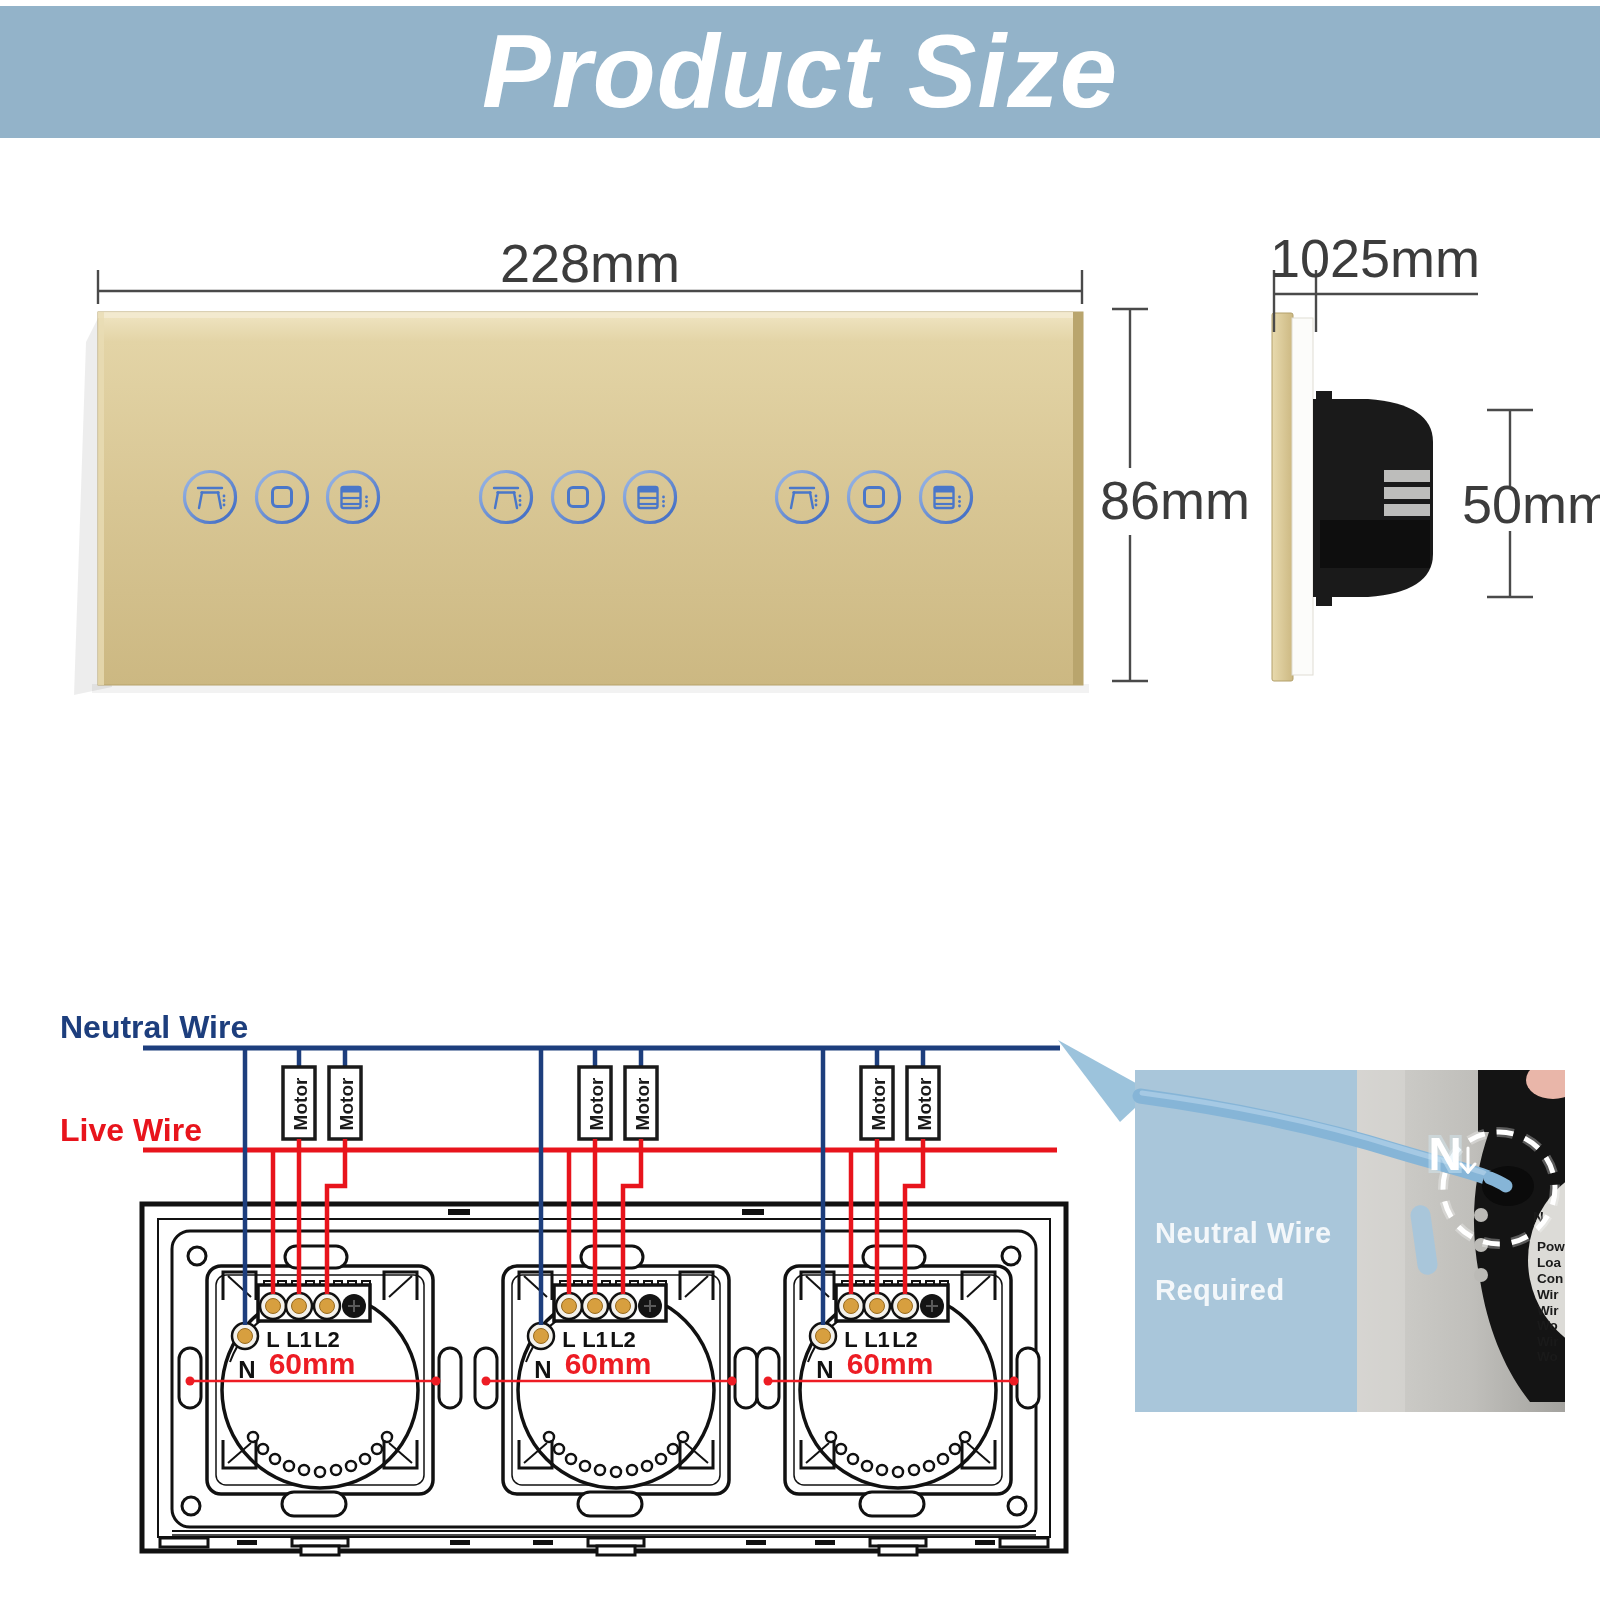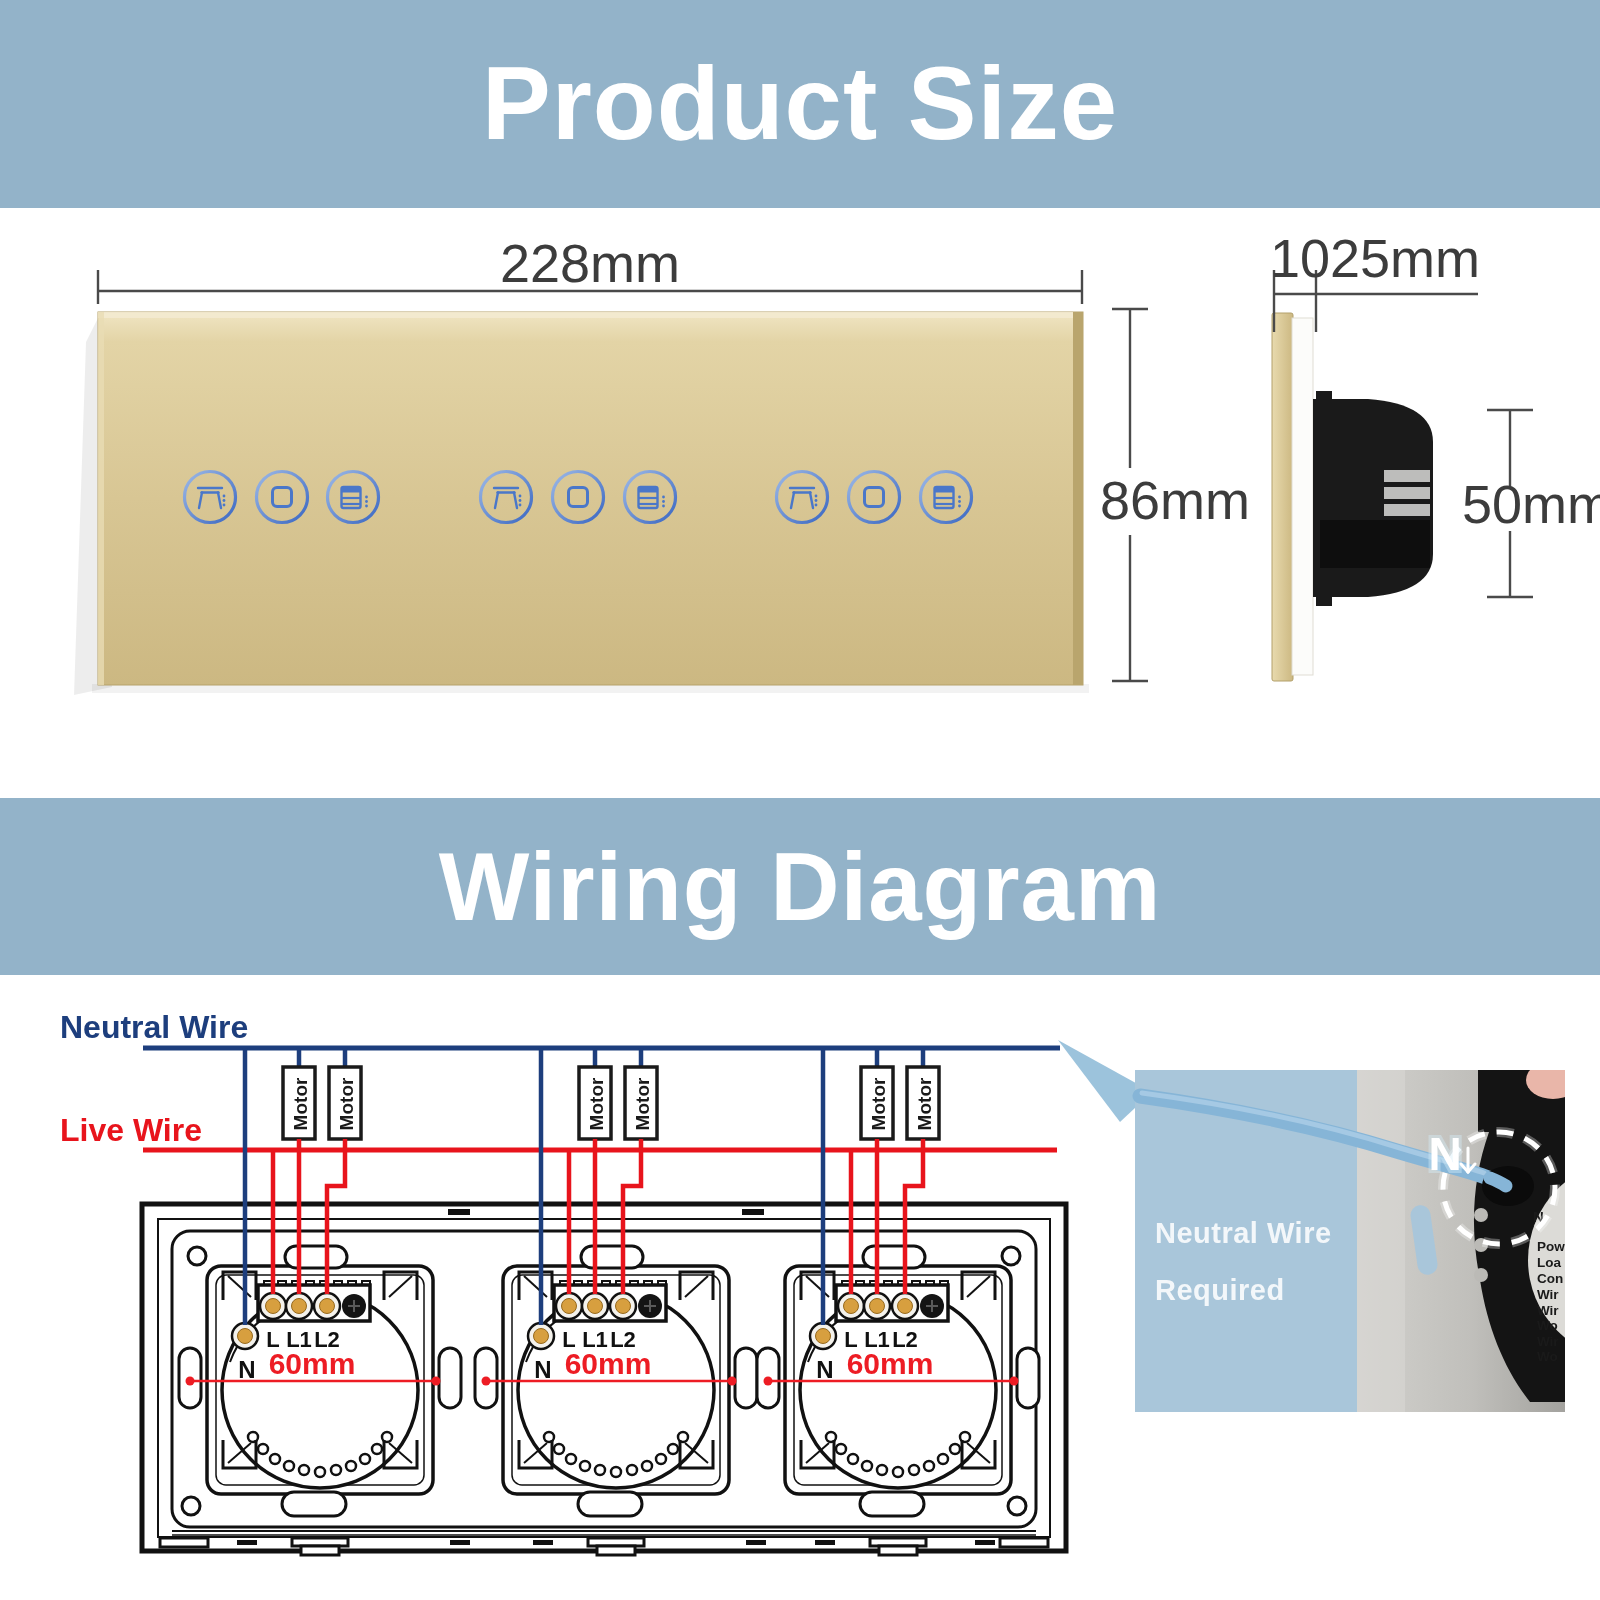--- a/index.html
+++ b/index.html
@@ -1,21 +1,21 @@
 <!DOCTYPE html>
 <html><head>
 <meta charset="utf-8">
 <style>
   html,body{margin:0;padding:0;background:#fff;}
   .screen{position:relative;width:1600px;height:1600px;background:#ffffff;overflow:hidden;
           font-family:"Liberation Sans", sans-serif;}
   .banner{position:absolute;left:0;width:1600px;background:#93b3c9;display:flex;
           align-items:center;justify-content:center;}
   .banner h1{margin:0;color:#ffffff;font-weight:bold;letter-spacing:1px;}
-  #banner-product{top:0;height:208px;}
+  #banner-product{top:6px;height:132px;font-style:italic;}
   #banner-product h1{font-size:103px;}
   #banner-wiring{top:798px;height:177px;}
   #banner-wiring h1{font-size:96px;}
   svg{position:absolute;left:0;display:block;}
   #size-svg{top:180px;}
   #wiring-svg{top:975px;}
   text{font-family:"Liberation Sans", sans-serif;}
 </style>
 </head>
 <body>
@@ -137,23 +137,20 @@
 
     <g stroke="#4a4a4a" stroke-width="2.4">
       <line x1="1487" y1="410" x2="1533" y2="410"></line>
       <line x1="1510" y1="410" x2="1510" y2="489"></line>
       <line x1="1510" y1="531" x2="1510" y2="597"></line>
       <line x1="1487" y1="597" x2="1533" y2="597"></line>
     </g>
     <text x="1462" y="523" font-size="54" fill="#3c3c3c">50mm</text>
   </svg>
 
-  <div class="banner" id="banner-wiring">
-    <h1>Wiring Diagram</h1>
-  </div>
 
   <svg id="wiring-svg" width="1600" height="625" viewBox="0 975 1600 625">
     <defs>
       <linearGradient id="wall" x1="0" y1="0" x2="1" y2="0">
         <stop offset="0" stop-color="#d2d1cd"></stop>
           <stop offset="0.55" stop-color="#c0bfbb"></stop>
         <stop offset="1" stop-color="#a3a29e"></stop>
       </linearGradient>
 
       <g id="motorbox">

